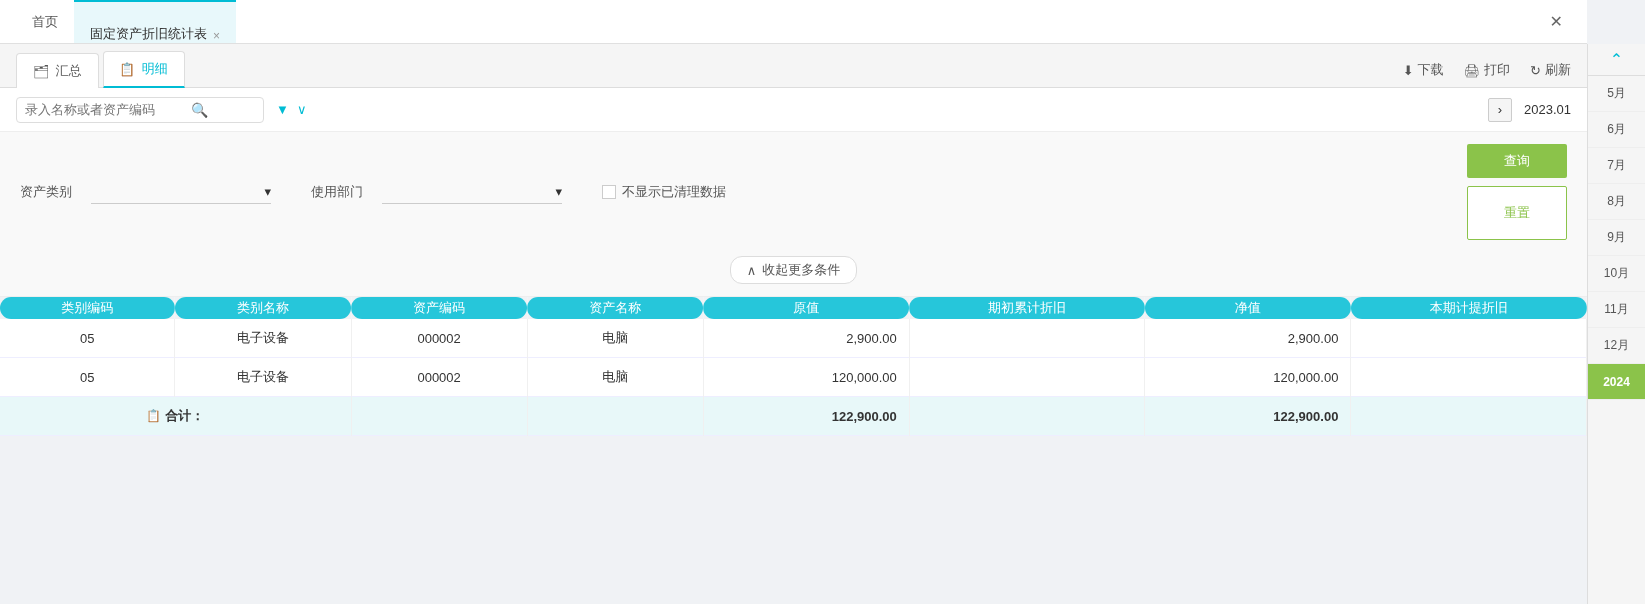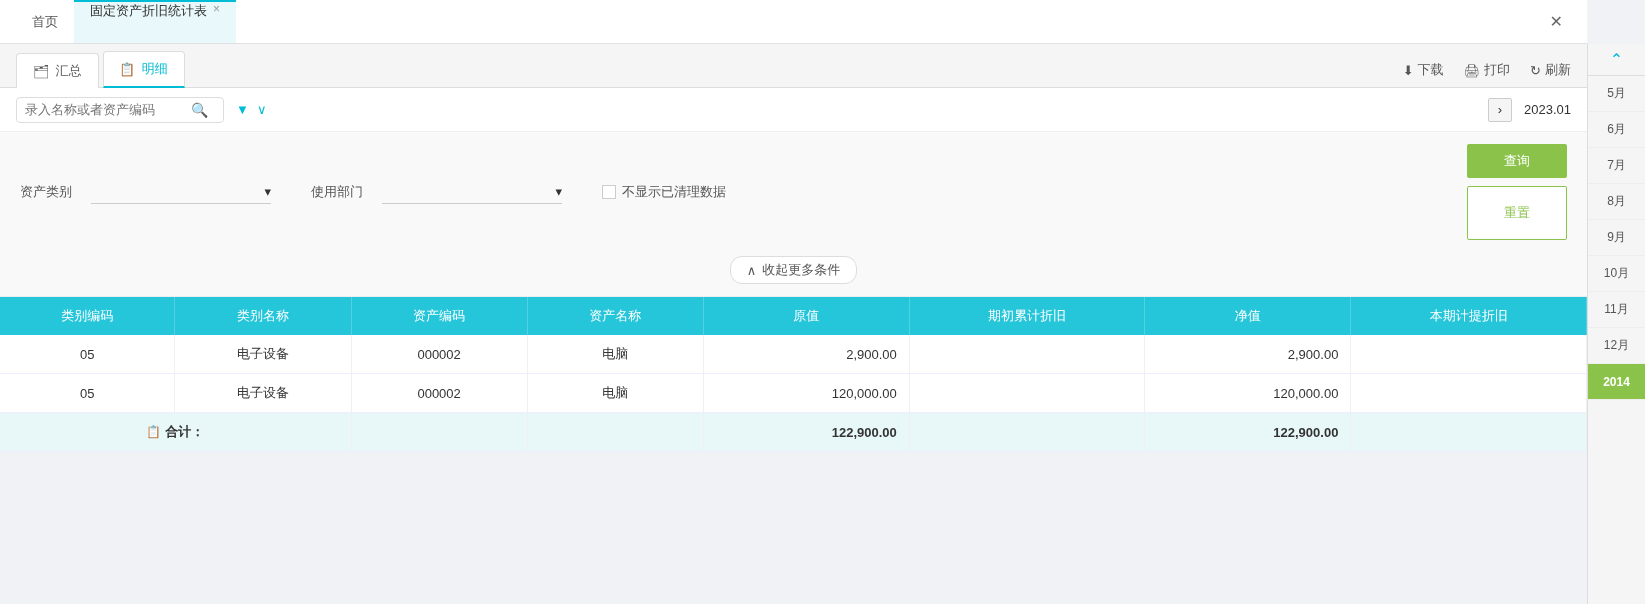--- a/index.html
+++ b/index.html
@@ -7,21 +7,21 @@
 
     
     .top-nav {
       display: flex; align-items: center; height: 44px; background: #fff;
       border-bottom: 1px solid #e0e0e0; padding: 0 16px; gap: 0;
     }
     .nav-home {
       padding: 8px 16px; color: #555; cursor: pointer; font-size: 13px; height: 100%; display: flex; align-items: center;
     }
     .nav-tab {
-      display: flex; align-items: flex-start; height: 100%; padding: 0 16px;
+      display: flex; align-items: flex-end; height: 100%; padding: 0 16px;
       background: #e8f8fb; border-top: 2px solid #00bcd4; color: #333; font-size: 13px; cursor: pointer; gap: 6px;
     }
     .nav-tab .close-btn { color: #999; font-size: 12px; cursor: pointer; }
     .window-close { margin-left: auto; font-size: 16px; color: #666; cursor: pointer; padding: 0 8px; }
 
     
     .tab-bar {
       display: flex; align-items: flex-end; height: 44px; background: #f5f5f5;
       border-bottom: 1px solid #ddd; padding: 0 16px;
       justify-content: space-between;
@@ -39,21 +39,21 @@
     .tab-bar-right { display: flex; align-items: center; gap: 20px; padding-bottom: 8px; }
     .action-btn { display: flex; align-items: center; gap: 4px; color: #555; cursor: pointer; font-size: 13px; }
 
     
     .search-bar {
       display: flex; align-items: center; padding: 8px 16px; background: #fff;
       border-bottom: 1px solid #eee; gap: 12px; height: 44px;
     }
     .search-input-wrap {
       display: flex; align-items: center; border: 1px solid #ddd; border-radius: 4px;
-      padding: 4px 8px; gap: 6px; width: 208px; background: #fff;
+      padding: 4px 8px; gap: 6px; width: 248px; background: #fff;
     }
     .search-input { border: none; outline: none; font-size: 13px; color: #999; width: 160px; }
     .search-icon-svg { color: #aaa; font-size: 14px; }
     .more-conditions { display: flex; align-items: center; gap: 4px; color: #00bcd4; cursor: pointer; font-size: 13px; }
     .collapse-arrow { margin-right: 4px; display: flex; align-items: center; justify-content: center; width: 24px; height: 24px; border: 1px solid #ccc; background: #f5f5f5; cursor: pointer; border-radius: 2px; }
 
     
     .filter-area {
       background: #f9f9f9; padding: 12px 20px; border-bottom: 1px solid #eee;
       display: flex; flex-direction: column; gap: 12px;
@@ -83,21 +83,21 @@
     .collapse-btn {
       display: flex; align-items: center; gap: 6px; padding: 4px 16px;
       background: #fff; border: 1px solid #ddd; border-radius: 12px;
       font-size: 13px; color: #555; cursor: pointer;
     }
 
     
     .table-wrap { overflow-x: auto; }
     table { width: 100%; border-collapse: collapse; }
     thead tr { background: #26c6da; color: #fff; }
-    thead th { padding: 10px 12px; font-size: 13px; font-weight: normal; text-align: center; border-right: 1px solid rgba(255,255,255,0.2); white-space: nowrap; }
+    thead th { padding: 2px 12px; font-size: 13px; font-weight: normal; text-align: center; border-right: 1px solid rgba(255,255,255,0.2); white-space: nowrap; border-radius: 18px; }
     tbody tr { background: #fff; border-bottom: 1px solid #eef; }
     tbody td { padding: 10px 12px; font-size: 13px; color: #333; text-align: center; border-right: 1px solid #f0f0f0; }
     tbody td.num { text-align: right; }
     .total-row { background: #e8f8f9 !important; }
     .total-row td { font-weight: bold; color: #333; }
     .total-icon { font-size: 12px; margin-right: 4px; }
 
     
     .right-sidebar {
       position: absolute; right: 0; top: 44px; width: 58px; background: #f5f5f5;
@@ -255,14 +255,14 @@
   <div id="month-list">
       <div class="month-item">5月</div>
       <div class="month-item">6月</div>
       <div class="month-item">7月</div>
       <div class="month-item">8月</div>
       <div class="month-item">9月</div>
       <div class="month-item">10月</div>
       <div class="month-item">11月</div>
       <div class="month-item">12月</div>
     </div>
-  <div class="month-item active-year" id="year-label">2014</div>
+  <div class="month-item active-year" id="year-label">2024</div>
 </div>
 
 </body></html>

